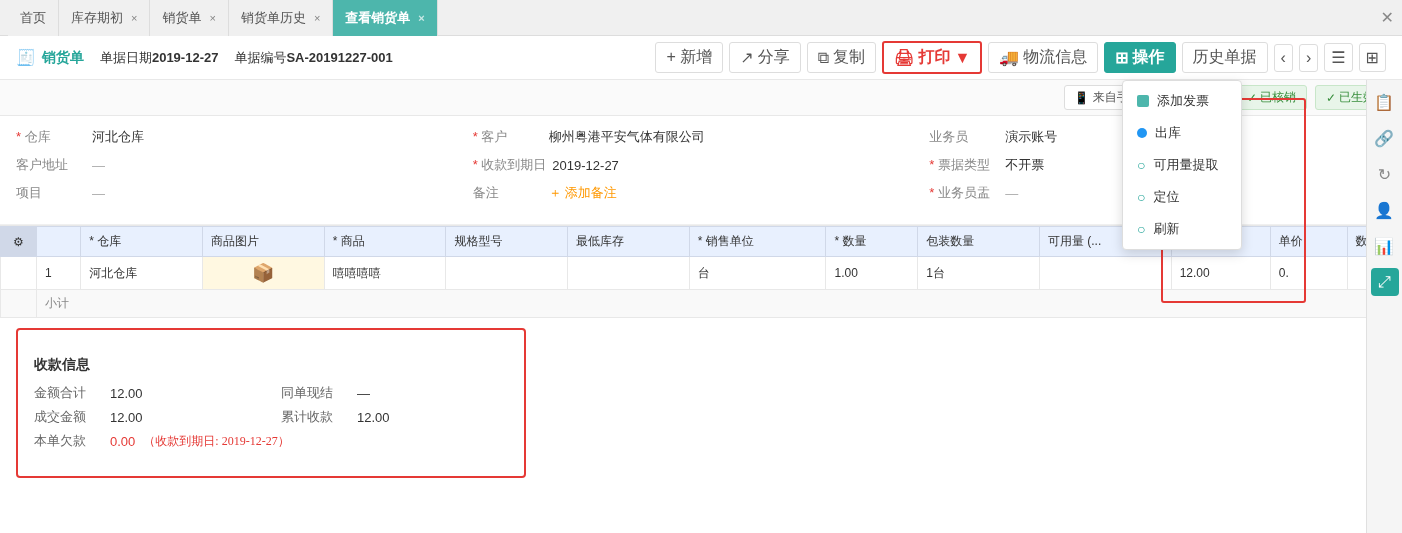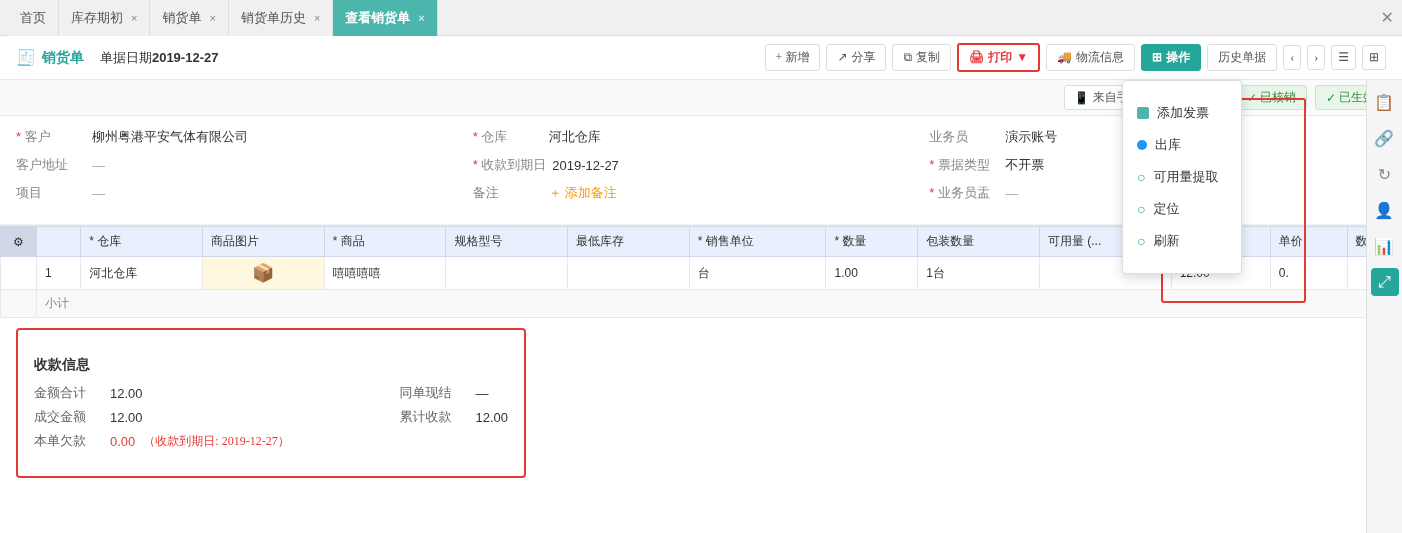--- a/index.html
+++ b/index.html
@@ -28,21 +28,21 @@
       padding: 0 16px; height: 44px; gap: 16px;
     }
     .doc-title { display: flex; align-items: center; gap: 6px; color: #26a69a; font-weight: bold; font-size: 14px; }
     .doc-title-icon { font-size: 16px; }
     .doc-meta { display: flex; align-items: center; gap: 0; font-size: 13px; color: #555; }
     .doc-meta span { color: #333; }
 
     .toolbar-right { margin-left: auto; display: flex; align-items: center; gap: 6px; }
     .btn-toolbar {
       display: flex; align-items: center; gap: 4px; padding: 4px 10px; border: 1px solid #ddd;
-      border-radius: 3px; cursor: pointer; font-size: 12px; background: #fff; color: #555; font-family: Liberation Serif, serif;
+      border-radius: 3px; cursor: pointer; font-size: 16px; background: #fff; color: #555;
     }
     .btn-print { border: 2px solid #e53935 !important; color: #e53935 !important; font-weight: bold; }
     .btn-logistics { background: #fff; }
     .btn-operate { background: #26a69a; color: #fff !important; border-color: #26a69a !important; font-weight: bold; }
     .btn-history { background: #fff; }
     .btn-nav { padding: 4px 6px; }
     .btn-layout { padding: 4px 6px; }
 
     
     .sub-toolbar {
@@ -77,21 +77,21 @@
     td { border: 1px solid #e8e8e8; padding: 5px 8px; white-space: nowrap; }
     tr.data-row td { background: #fff; }
     tr.subtotal-row td { background: #f9f9f9; color: #888; }
 
     
     .payment-section {
       margin: 10px 16px; border: 2px solid #e53935; border-radius: 4px; padding: 26px 16px; background: #fff;
       max-width: 510px;
     }
     .payment-title { font-weight: bold; font-size: 14px; margin-bottom: 10px; }
-    .payment-grid { display: grid; grid-template-columns: 1fr; gap: 6px 20px; }
+    .payment-grid { display: grid; grid-template-columns: 1fr 1fr; gap: 6px 20px; }
     .payment-row { display: flex; align-items: center; gap: 8px; }
     .payment-label { color: #666; font-size: 13px; white-space: nowrap; min-width: 68px; }
     .payment-value { color: #333; font-size: 13px; }
     .payment-value.red { color: #e53935; }
 
     
     .right-sidebar {
       position: absolute; right: 0; top: 44px; width: 36px; background: #f5f5f5;
       border-left: 1px solid #e0e0e0; display: flex; flex-direction: column; align-items: center;
       padding: 8px 0; gap: 8px; height: calc(100% - 44px);
@@ -99,21 +99,21 @@
     .sidebar-icon {
       width: 28px; height: 28px; display: flex; align-items: center; justify-content: center;
       cursor: pointer; font-size: 16px; color: #888; border-radius: 4px;
     }
     .sidebar-icon.active { background: #26a69a; color: #fff; }
 
     
     .dropdown-menu {
       position: absolute; top: 44px; right: 160px; background: #fff; border: 1px solid #ddd;
       border-radius: 4px; box-shadow: 0 4px 12px rgba(0,0,0,0.15); z-index: 100; min-width: 120px;
-      padding: 16px 0;
+      padding: 4px 0;
     }
     .dropdown-item {
       display: flex; align-items: center; gap: 8px; padding: 7px 14px; cursor: pointer;
       font-size: 13px; color: #333;
     }
     .dropdown-dot { width: 10px; height: 10px; border-radius: 50%; display: inline-block; }
     .dropdown-dot.blue { background: #2196f3; }
     .dot-square { width: 12px; height: 12px; background: #4db6ac; border-radius: 2px; display: inline-block; }
   </style>
 </head>
@@ -145,20 +145,24 @@
 <div class="main-content">
 
   <div class="doc-header">
     <div class="doc-title">
       <span class="doc-title-icon">🧾</span>
       <span>销货单</span>
     </div>
     <div class="doc-meta">
       <span>单据日期</span>
       <span style="font-weight:bold;">2019-12-27</span>
+    </div>
+    <div class="doc-meta">
+      <span>单据编号</span>
+      <span style="font-weight:bold;">SA-20191227-001</span>
     </div>
 
     <div class="toolbar-right">
       <button class="btn-toolbar">
         <span>+ 新增</span>
       </button>
       <button class="btn-toolbar">
         <span>↗</span>
         <span>分享</span>
       </button>
@@ -204,26 +208,26 @@
     </button>
     <button class="btn-sub confirmed">
       <span>✓</span>
       <span>已生效</span>
     </button>
   </div>
 
   <div class="form-section">
     <div class="form-row">
       <div class="form-field">
+        <span class="form-label required">仓库</span>
+        <span class="form-value">河北仓库</span>
+      </div>
+      <div class="form-field">
         <span class="form-label required">客户</span>
         <span class="form-value">柳州粤港平安气体有限公司</span>
-      </div>
-      <div class="form-field">
-        <span class="form-label required">仓库</span>
-        <span class="form-value">河北仓库</span>
       </div>
       <div class="form-field">
         <span class="form-label">业务员</span>
         <span class="form-value">演示账号</span>
       </div>
     </div>
     <div class="form-row">
       <div class="form-field">
         <span class="form-label">客户地址</span>
         <span class="form-value dash">—</span>

